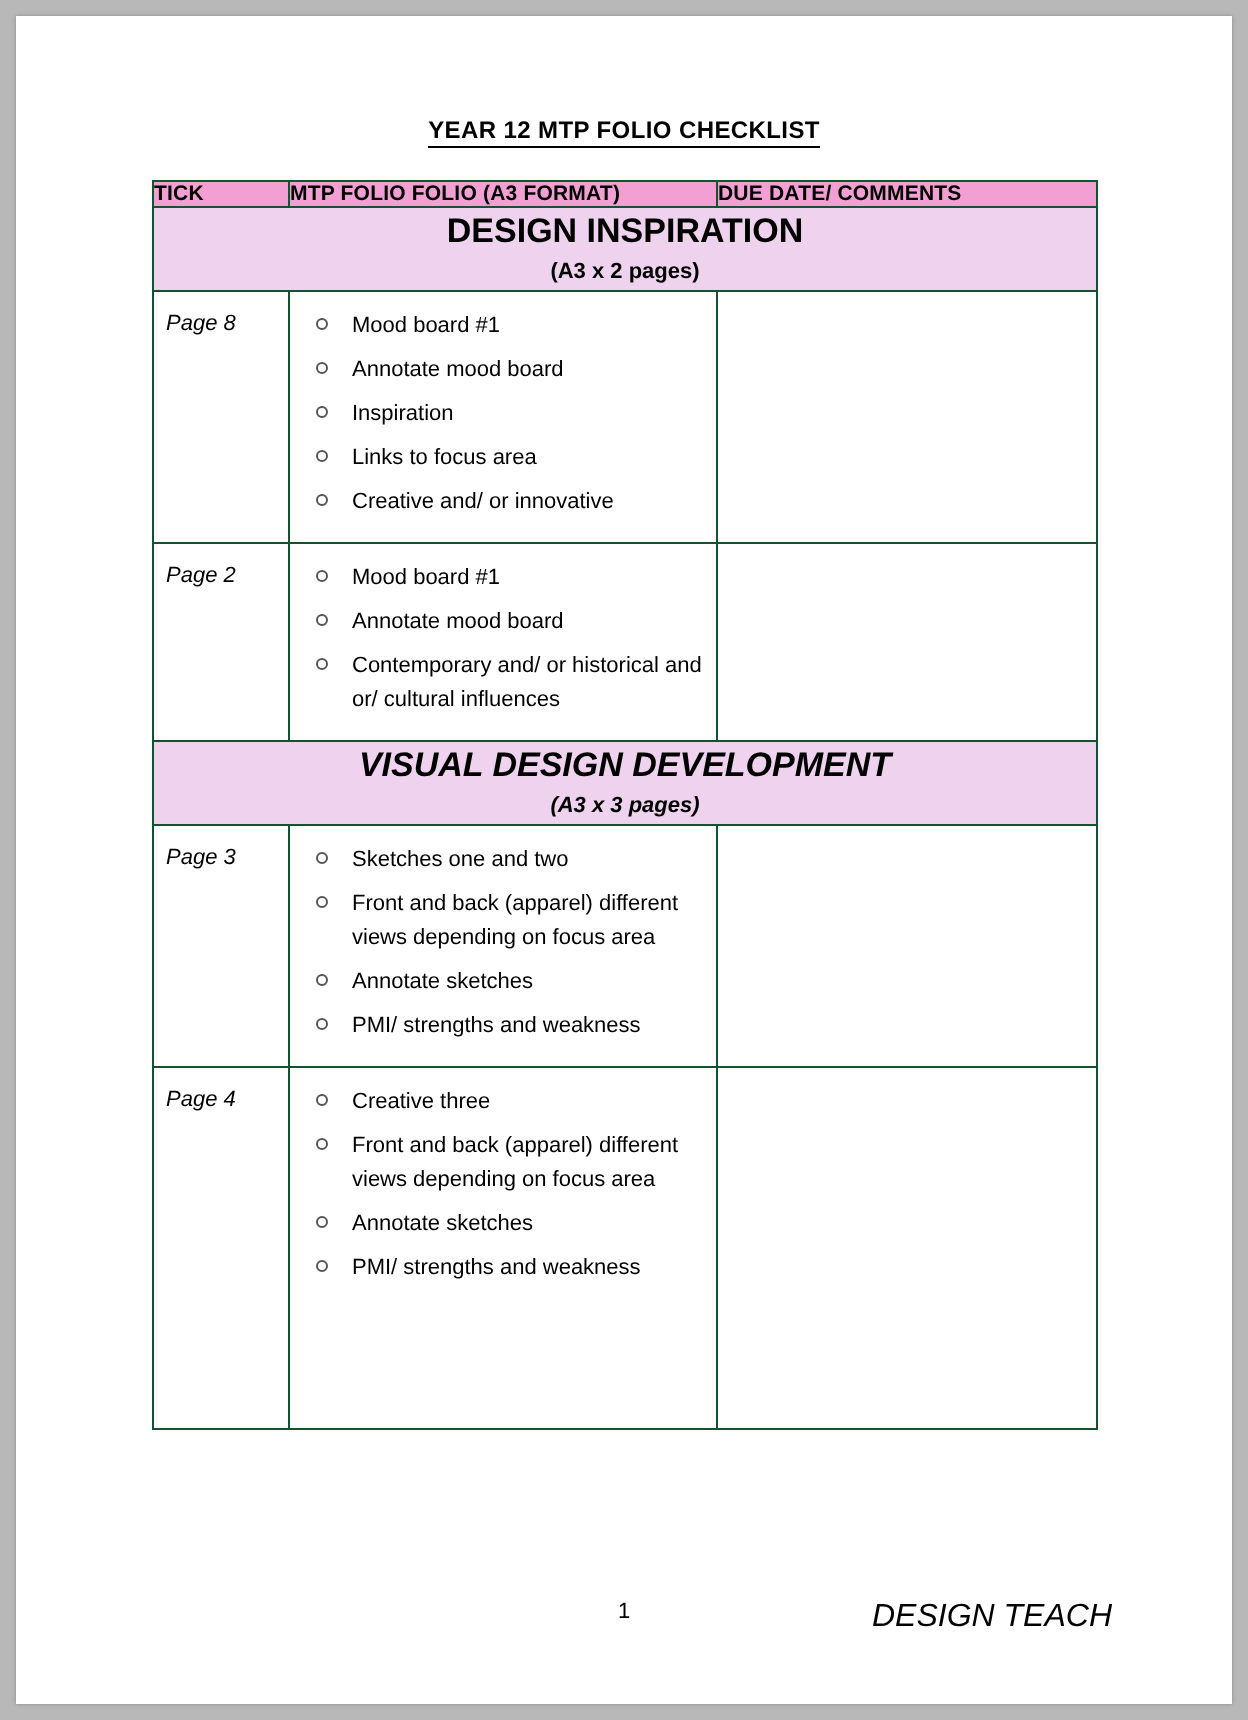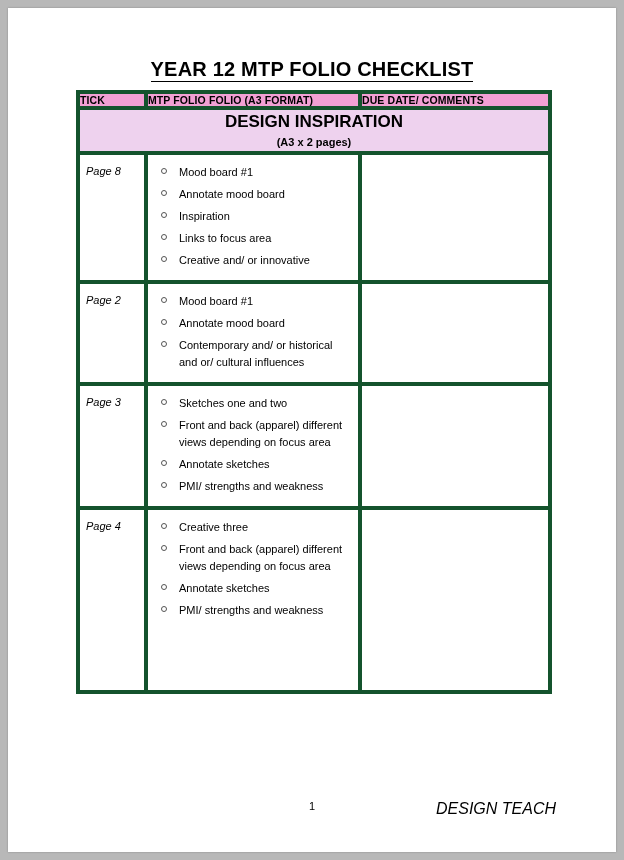--- a/index.html
+++ b/index.html
@@ -19,40 +19,40 @@
     top: 8px;
     width: 608px;
     height: 844px;
     background: #ffffff;
     box-shadow: 0 0 2px rgba(0,0,0,0.25);
     box-sizing: border-box;
   }
   .doc-title {
     text-align: center;
     font-weight: bold;
-    font-size: 20px;
+    font-size: 12px;
     letter-spacing: 0.2px;
     color: #000;
     margin-top: 50px;
     margin-bottom: 0;
   }
   .doc-title span {
     border-bottom: 1.5px solid #000;
     padding-bottom: 1px;
   }
   table.checklist {
     position: absolute;
     left: 68px;
     top: 82px;
     width: 472px;
     border-collapse: collapse;
     table-layout: fixed;
   }
   table.checklist td, table.checklist th {
-    border: 4px solid #14532d;
+    border: 1px solid #14532d;
     vertical-align: top;
     padding: 0;
   }
   .col-tick { width: 68px; }
   .col-task { width: 214px; }
   .col-due  { width: 190px; }
 
   thead th {
     background: #f2a0d4;
     font-size: 10.5px;
@@ -193,20 +193,26 @@
         <td>
           <ul class="tasks">
             <li><span class="bullet"></span><span>Mood board #1</span></li>
             <li><span class="bullet"></span><span>Annotate mood board</span></li>
             <li><span class="bullet"></span><span>Contemporary and/ or historical and or/ cultural influences</span></li>
           </ul>
         </td>
         <td class="due-cell"></td>
       </tr>
 
+      <tr class="section-row">
+        <td colspan="3">
+          <div class="section-title italic">VISUAL DESIGN DEVELOPMENT</div>
+          <div class="section-sub italic">(A3 x 3 pages)</div>
+        </td>
+      </tr>
 
       <tr>
         <td>
           <div class="page-label">Page 3</div>
         </td>
         <td>
           <ul class="tasks">
             <li><span class="bullet"></span><span>Sketches one and two</span></li>
             <li><span class="bullet"></span><span>Front and back (apparel) different views depending on focus area</span></li>
             <li><span class="bullet"></span><span>Annotate sketches</span></li>

